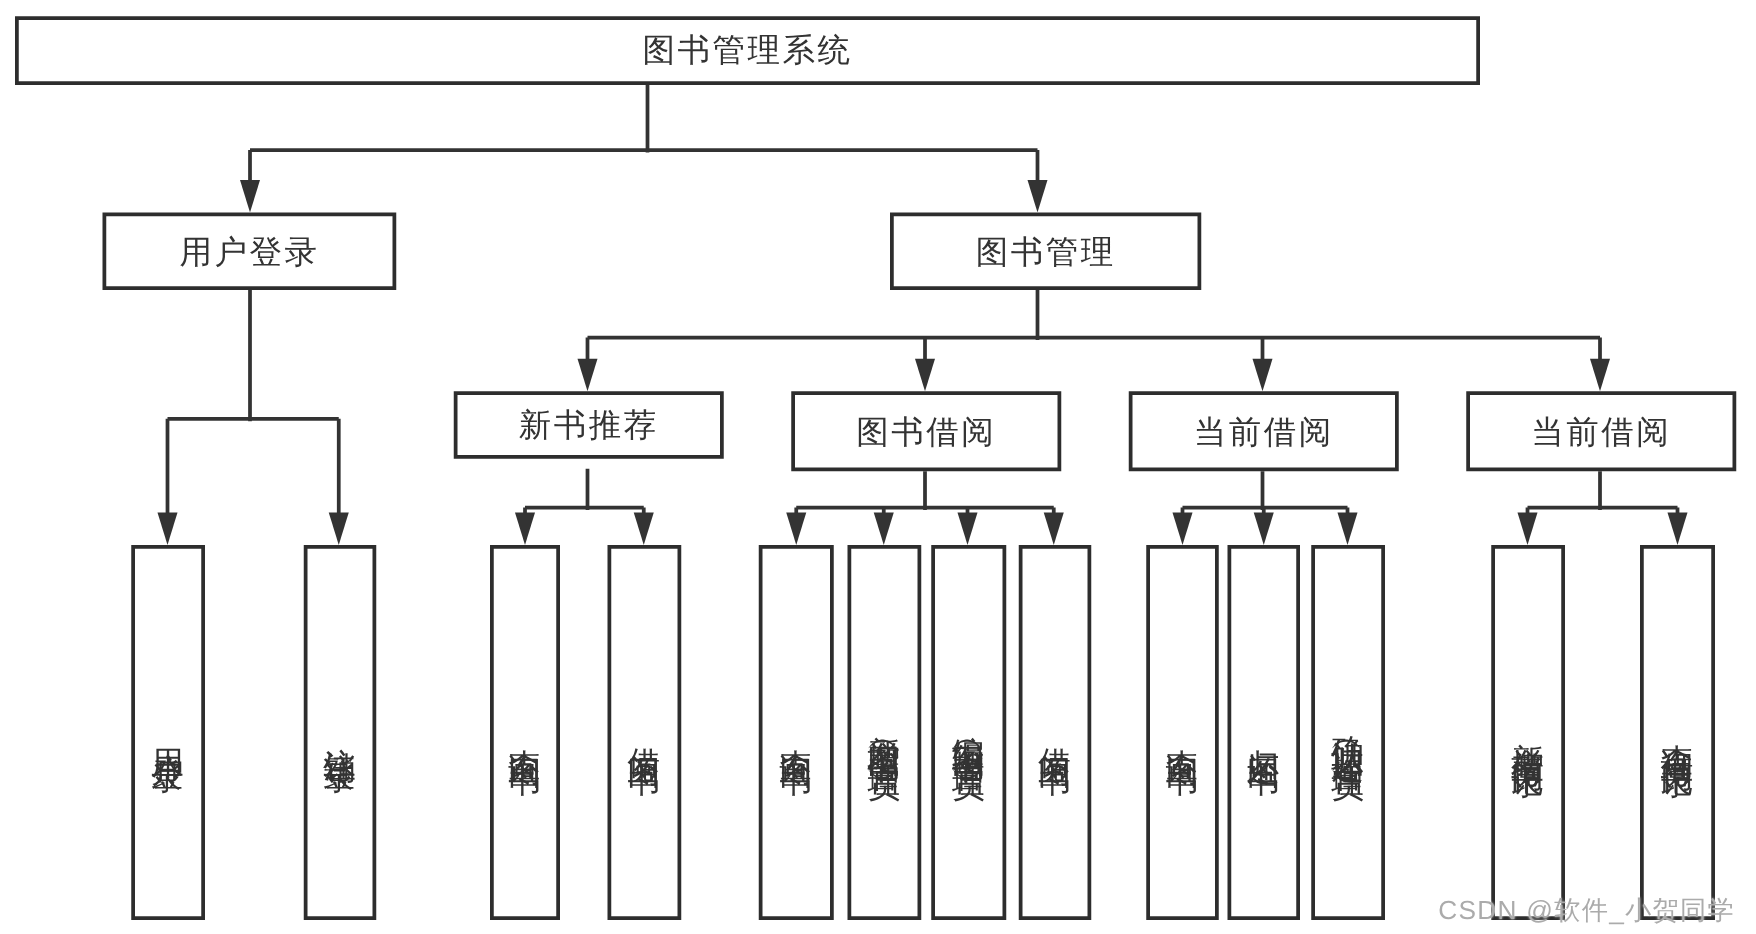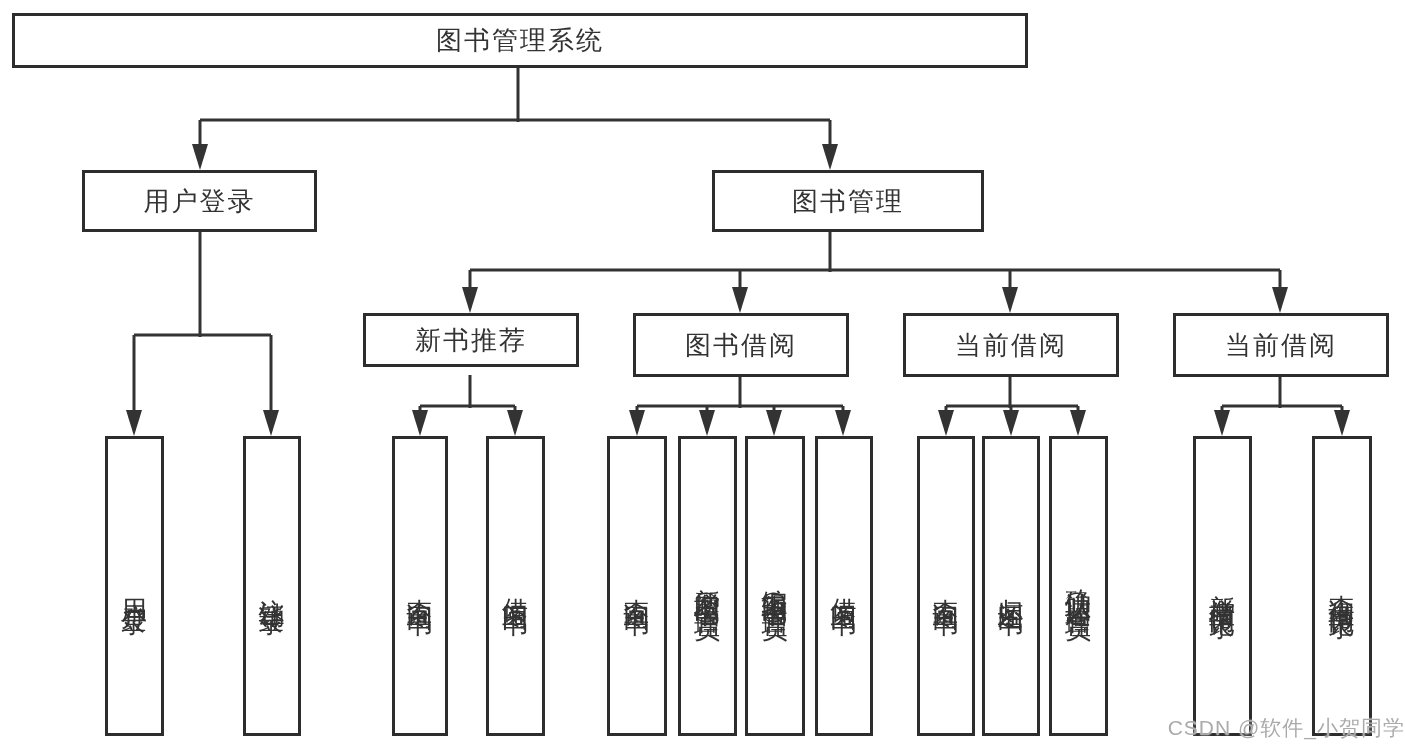--- a/index.html
+++ b/index.html
@@ -36,21 +36,21 @@
   .vbox span {
     writing-mode: vertical-rl;
     text-orientation: mixed;
     font-size: 26px;
     letter-spacing: 4px;
     line-height: 1;
     white-space: nowrap;
   }
   .watermark {
     position: absolute;
-    right: 0;
+    right: 17px;
     bottom: 5px;
     z-index: 3;
     font-size: 21px;
     letter-spacing: 1px;
     color: #ababab;
     text-shadow: 0 0 2px #ffffff;
     white-space: nowrap;
   }
 </style>
 </head>
@@ -106,28 +106,28 @@
       <line x1="1011" y1="406" x2="1011" y2="416" stroke="#333333" stroke-width="3"></line>
       <polygon points="1003,410 1019,410 1011,436" fill="#333333"></polygon>
       <line x1="1078" y1="406" x2="1078" y2="416" stroke="#333333" stroke-width="3"></line>
       <polygon points="1070,410 1086,410 1078,436" fill="#333333"></polygon>
       <line x1="1222" y1="406" x2="1222" y2="416" stroke="#333333" stroke-width="3"></line>
       <polygon points="1214,410 1230,410 1222,436" fill="#333333"></polygon>
       <line x1="1342" y1="406" x2="1342" y2="416" stroke="#333333" stroke-width="3"></line>
       <polygon points="1334,410 1350,410 1342,436" fill="#333333"></polygon>
     </svg>
 
-  <div class="node hbox" style="left:12px; top:13px; width:1016px; height:55px;justify-content:center;">
+  <div class="node hbox" style="left:12px; top:13px; width:1172px; height:55px;justify-content:center;">
     <span>图书管理系统</span>
   </div>
 
   <div class="node hbox" style="left:82px; top:170px; width:235px; height:62px;">
     <span>用户登录</span>
   </div>
-  <div class="node hbox" style="left:712px; top:170px; width:272px; height:62px;">
+  <div class="node hbox" style="left:712px; top:170px; width:249px; height:62px;">
     <span>图书管理</span>
   </div>
 
   <div class="node hbox" style="left:363px; top:313px; width:216px; height:54px;">
     <span>新书推荐</span>
   </div>
   <div class="node hbox" style="left:633px; top:313px; width:216px; height:64px;">
     <span>图书借阅</span>
   </div>
   <div class="node hbox" style="left:903px; top:313px; width:216px; height:64px;">

